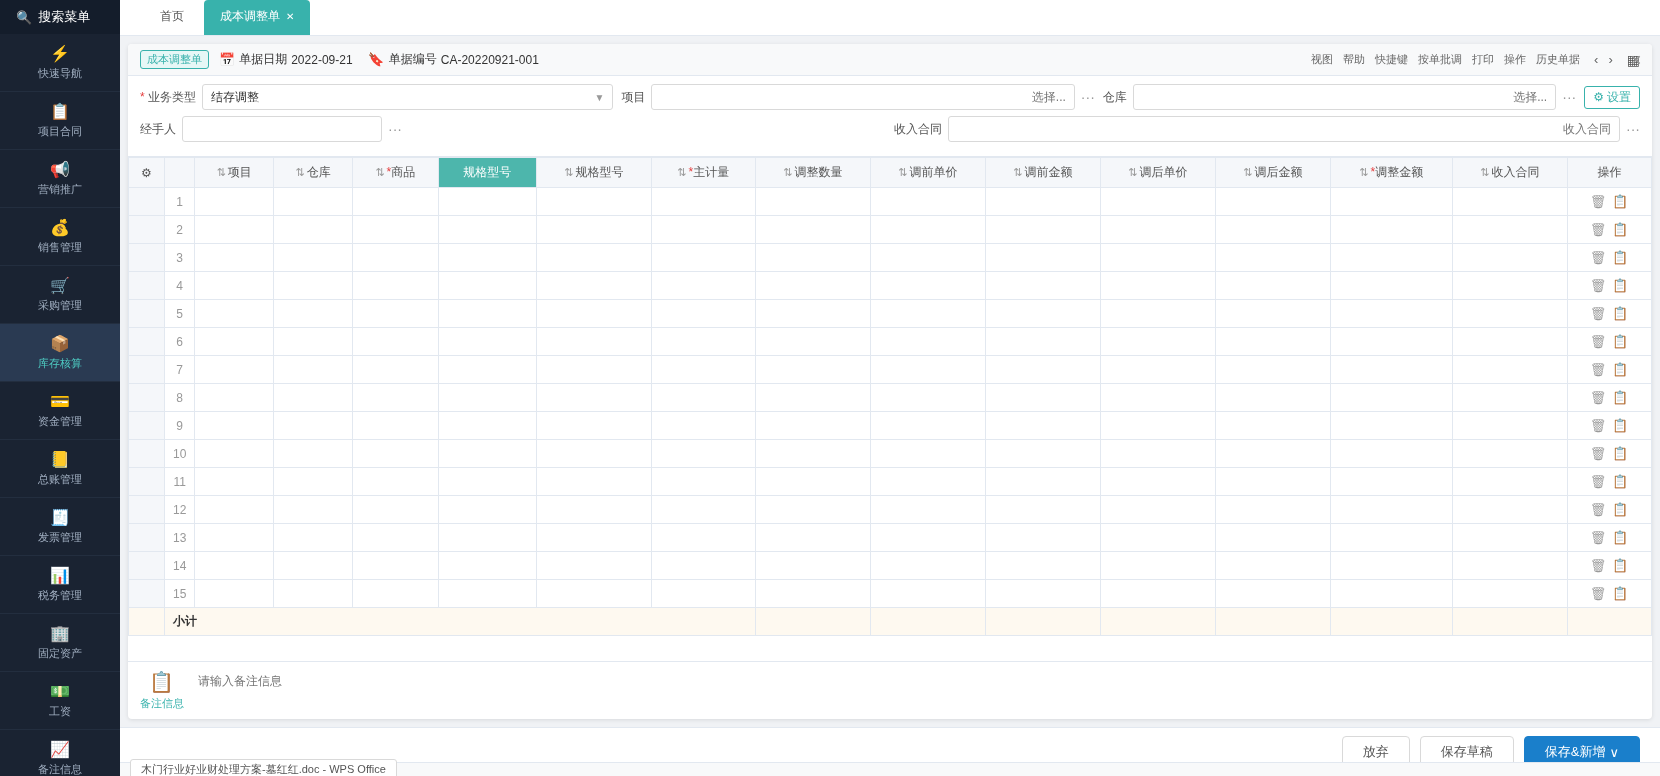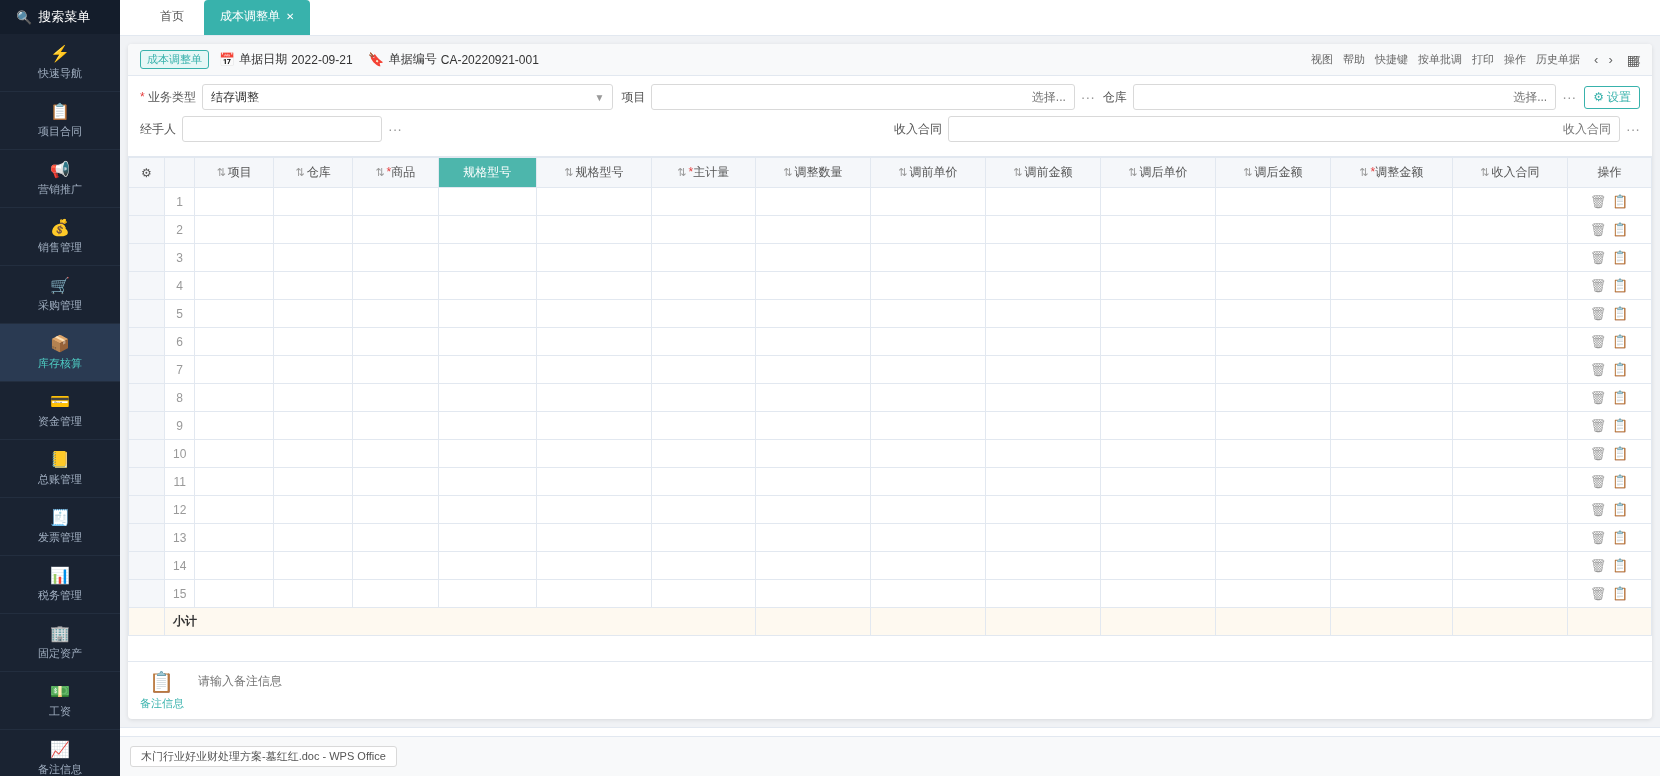--- a/index.html
+++ b/index.html
@@ -305,21 +305,21 @@
     }
 
     
     .taskbar {
       position: fixed;
       bottom: 0;
       left: 120px;
       right: 0;
       background: #f8f9fa;
       border-top: 1px solid #e2e8f0;
-      height: 40px;
+      height: 14px;
       display: flex;
       align-items: center;
       padding: 0 10px;
       font-size: 11px;
       color: #555;
       z-index: 100;
     }
     .taskbar-item {
       background: #fff;
       border: 1px solid #d9d9d9;

